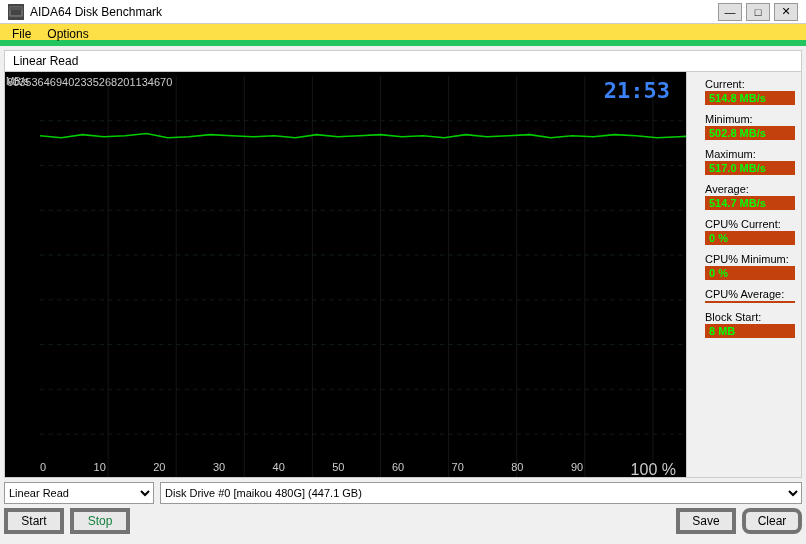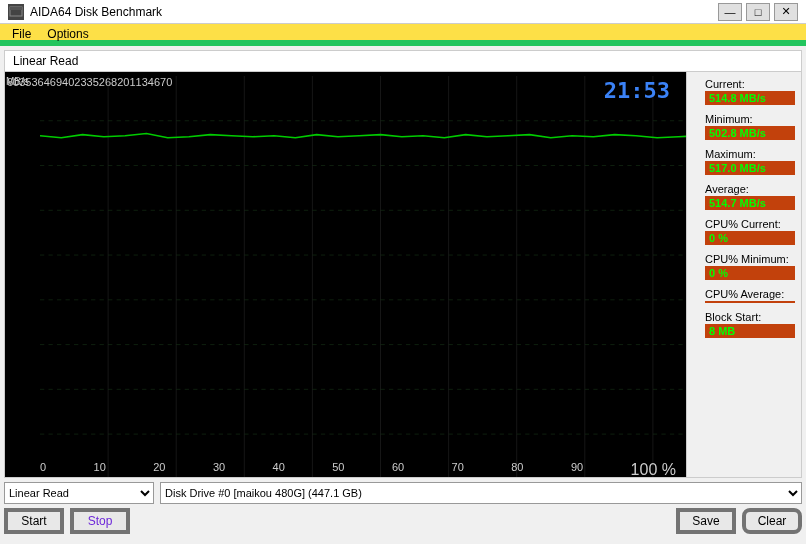--- a/index.html
+++ b/index.html
@@ -174,21 +174,21 @@
     }
     .btn {
       height: 26px;
       min-width: 60px;
       border: 4px solid #737373;
       background: #e8e8e8;
       cursor: pointer;
       font-size: 12px;
       padding: 0 11px;
     }
-    .btn:disabled { color: #6d28d9; cursor: default; }
+    .btn:disabled { color: #15803d; cursor: default; }
     .btn-start { min-width: 60px; }
     .btn-stop { min-width: 60px; }
     .btn-save { min-width: 60px; }
     .btn-clear { min-width: 60px; border-radius: 8px; }
     .bottom-row {
       display: flex;
       align-items: center;
       gap: 6px;
       padding: 0;
     }

